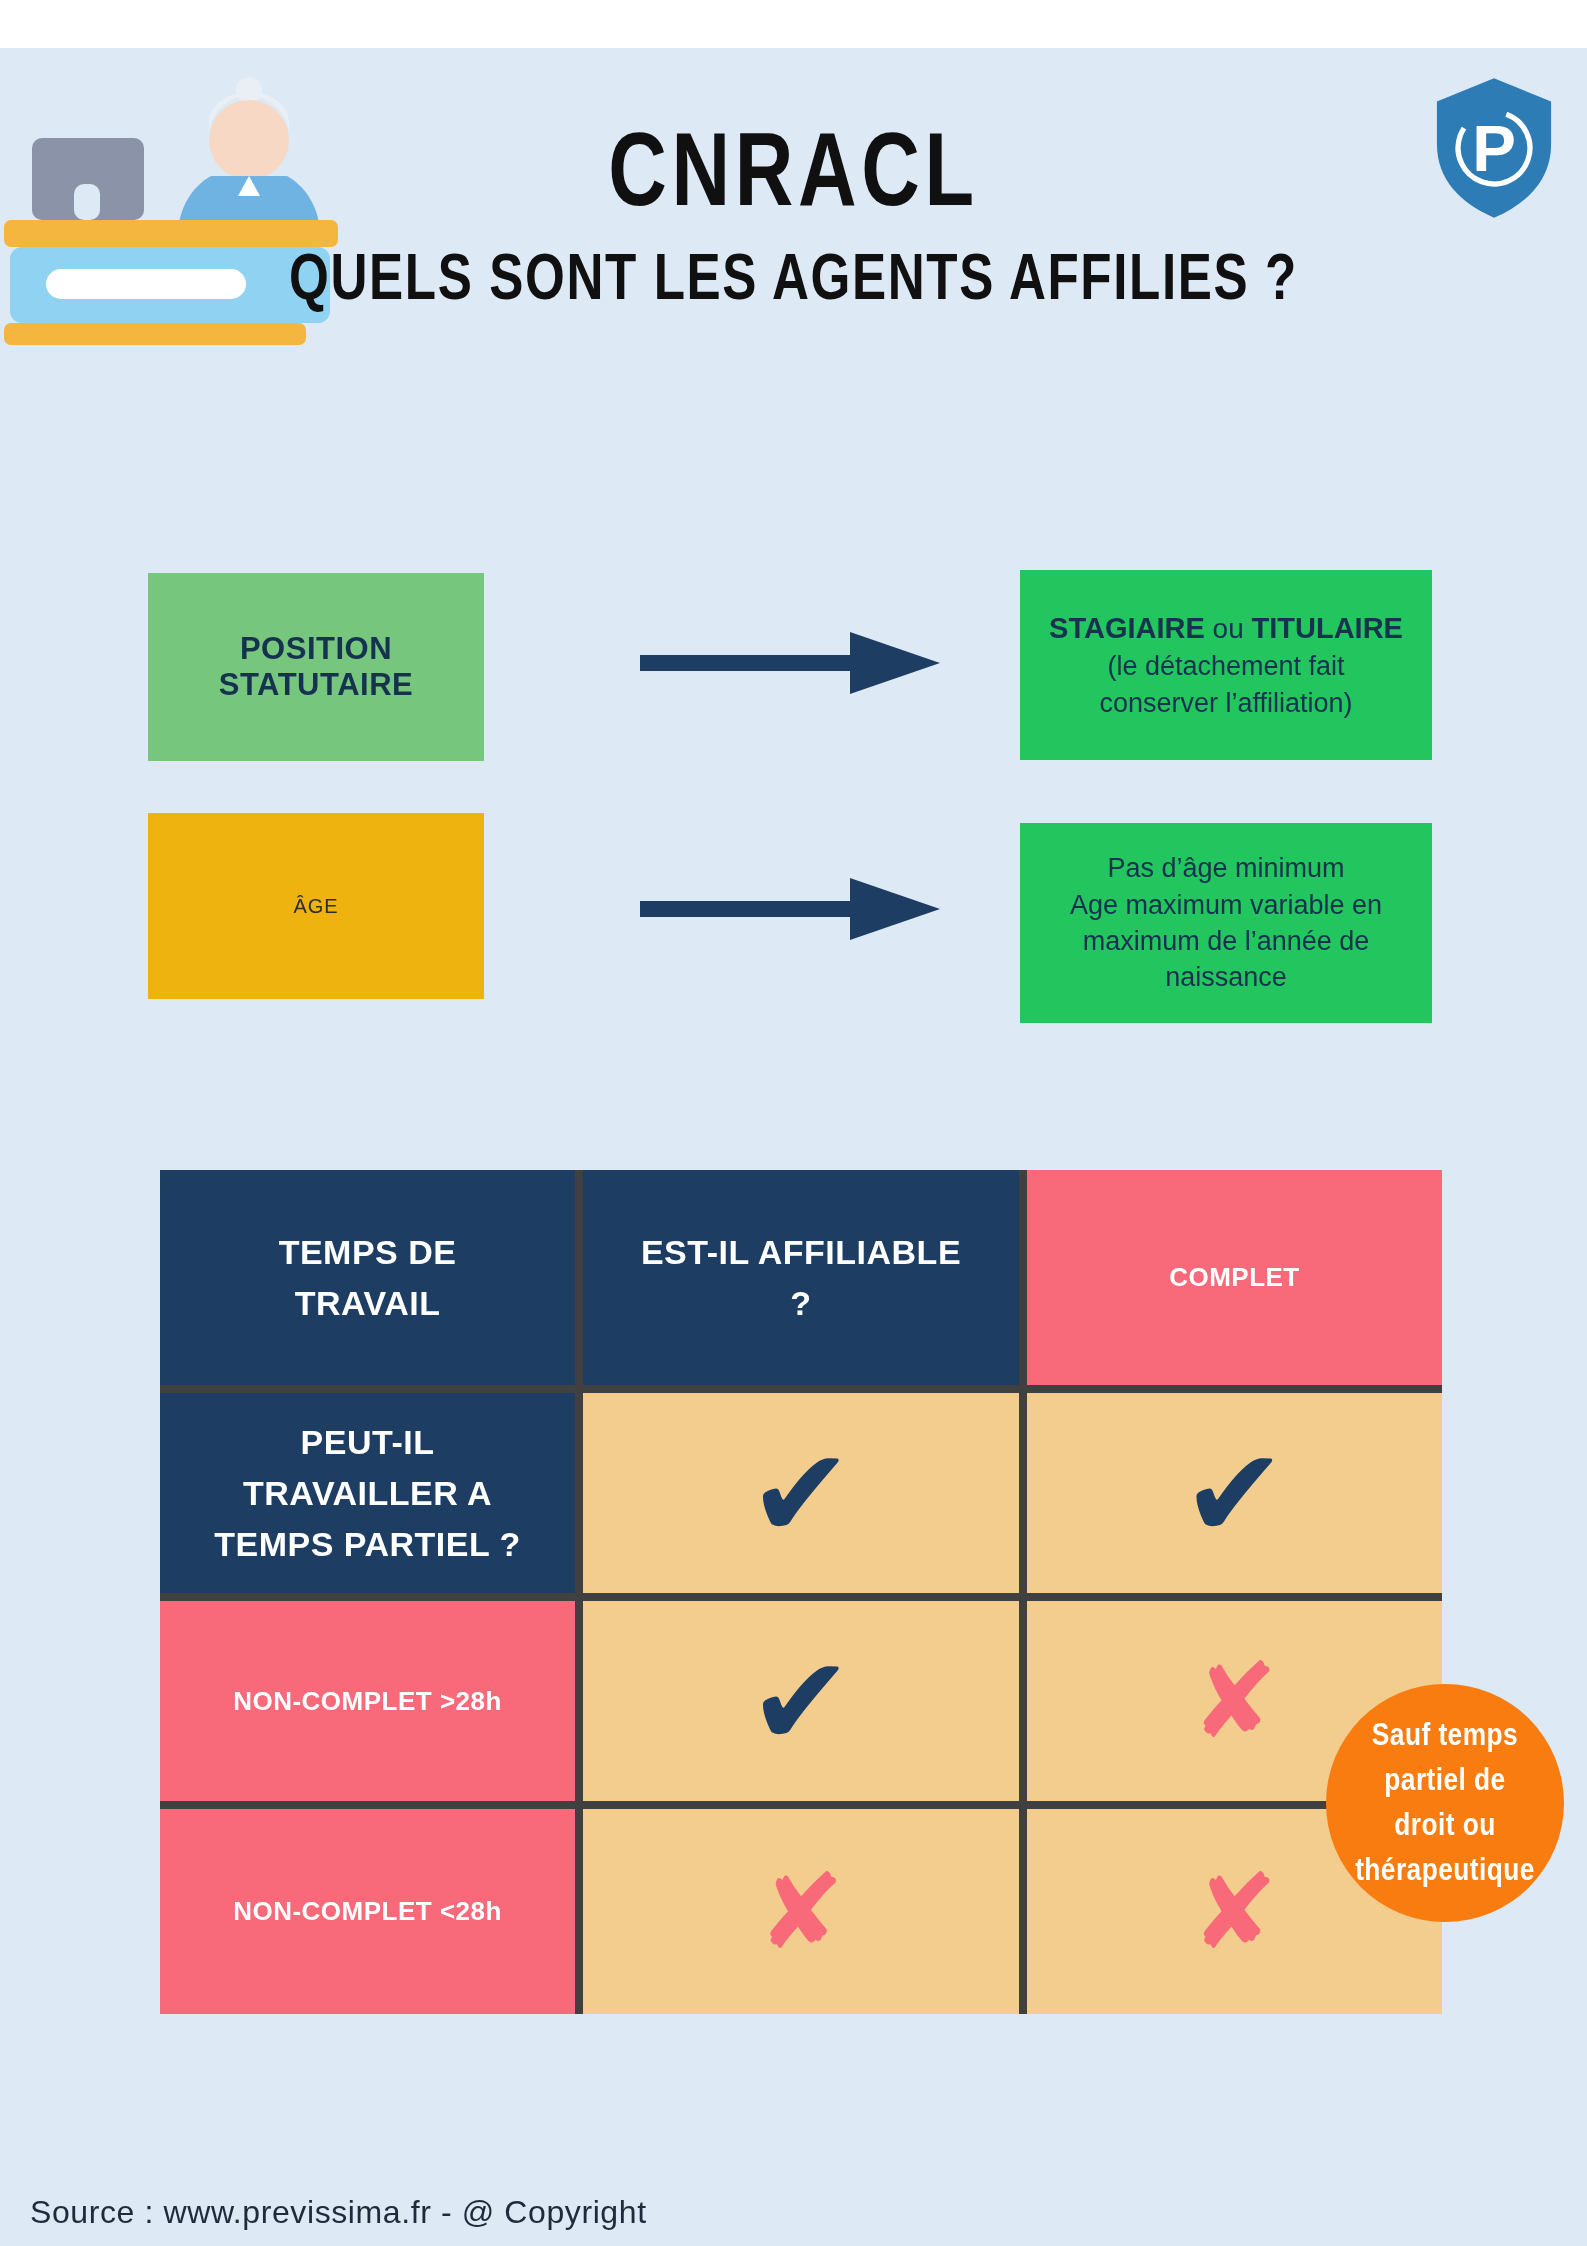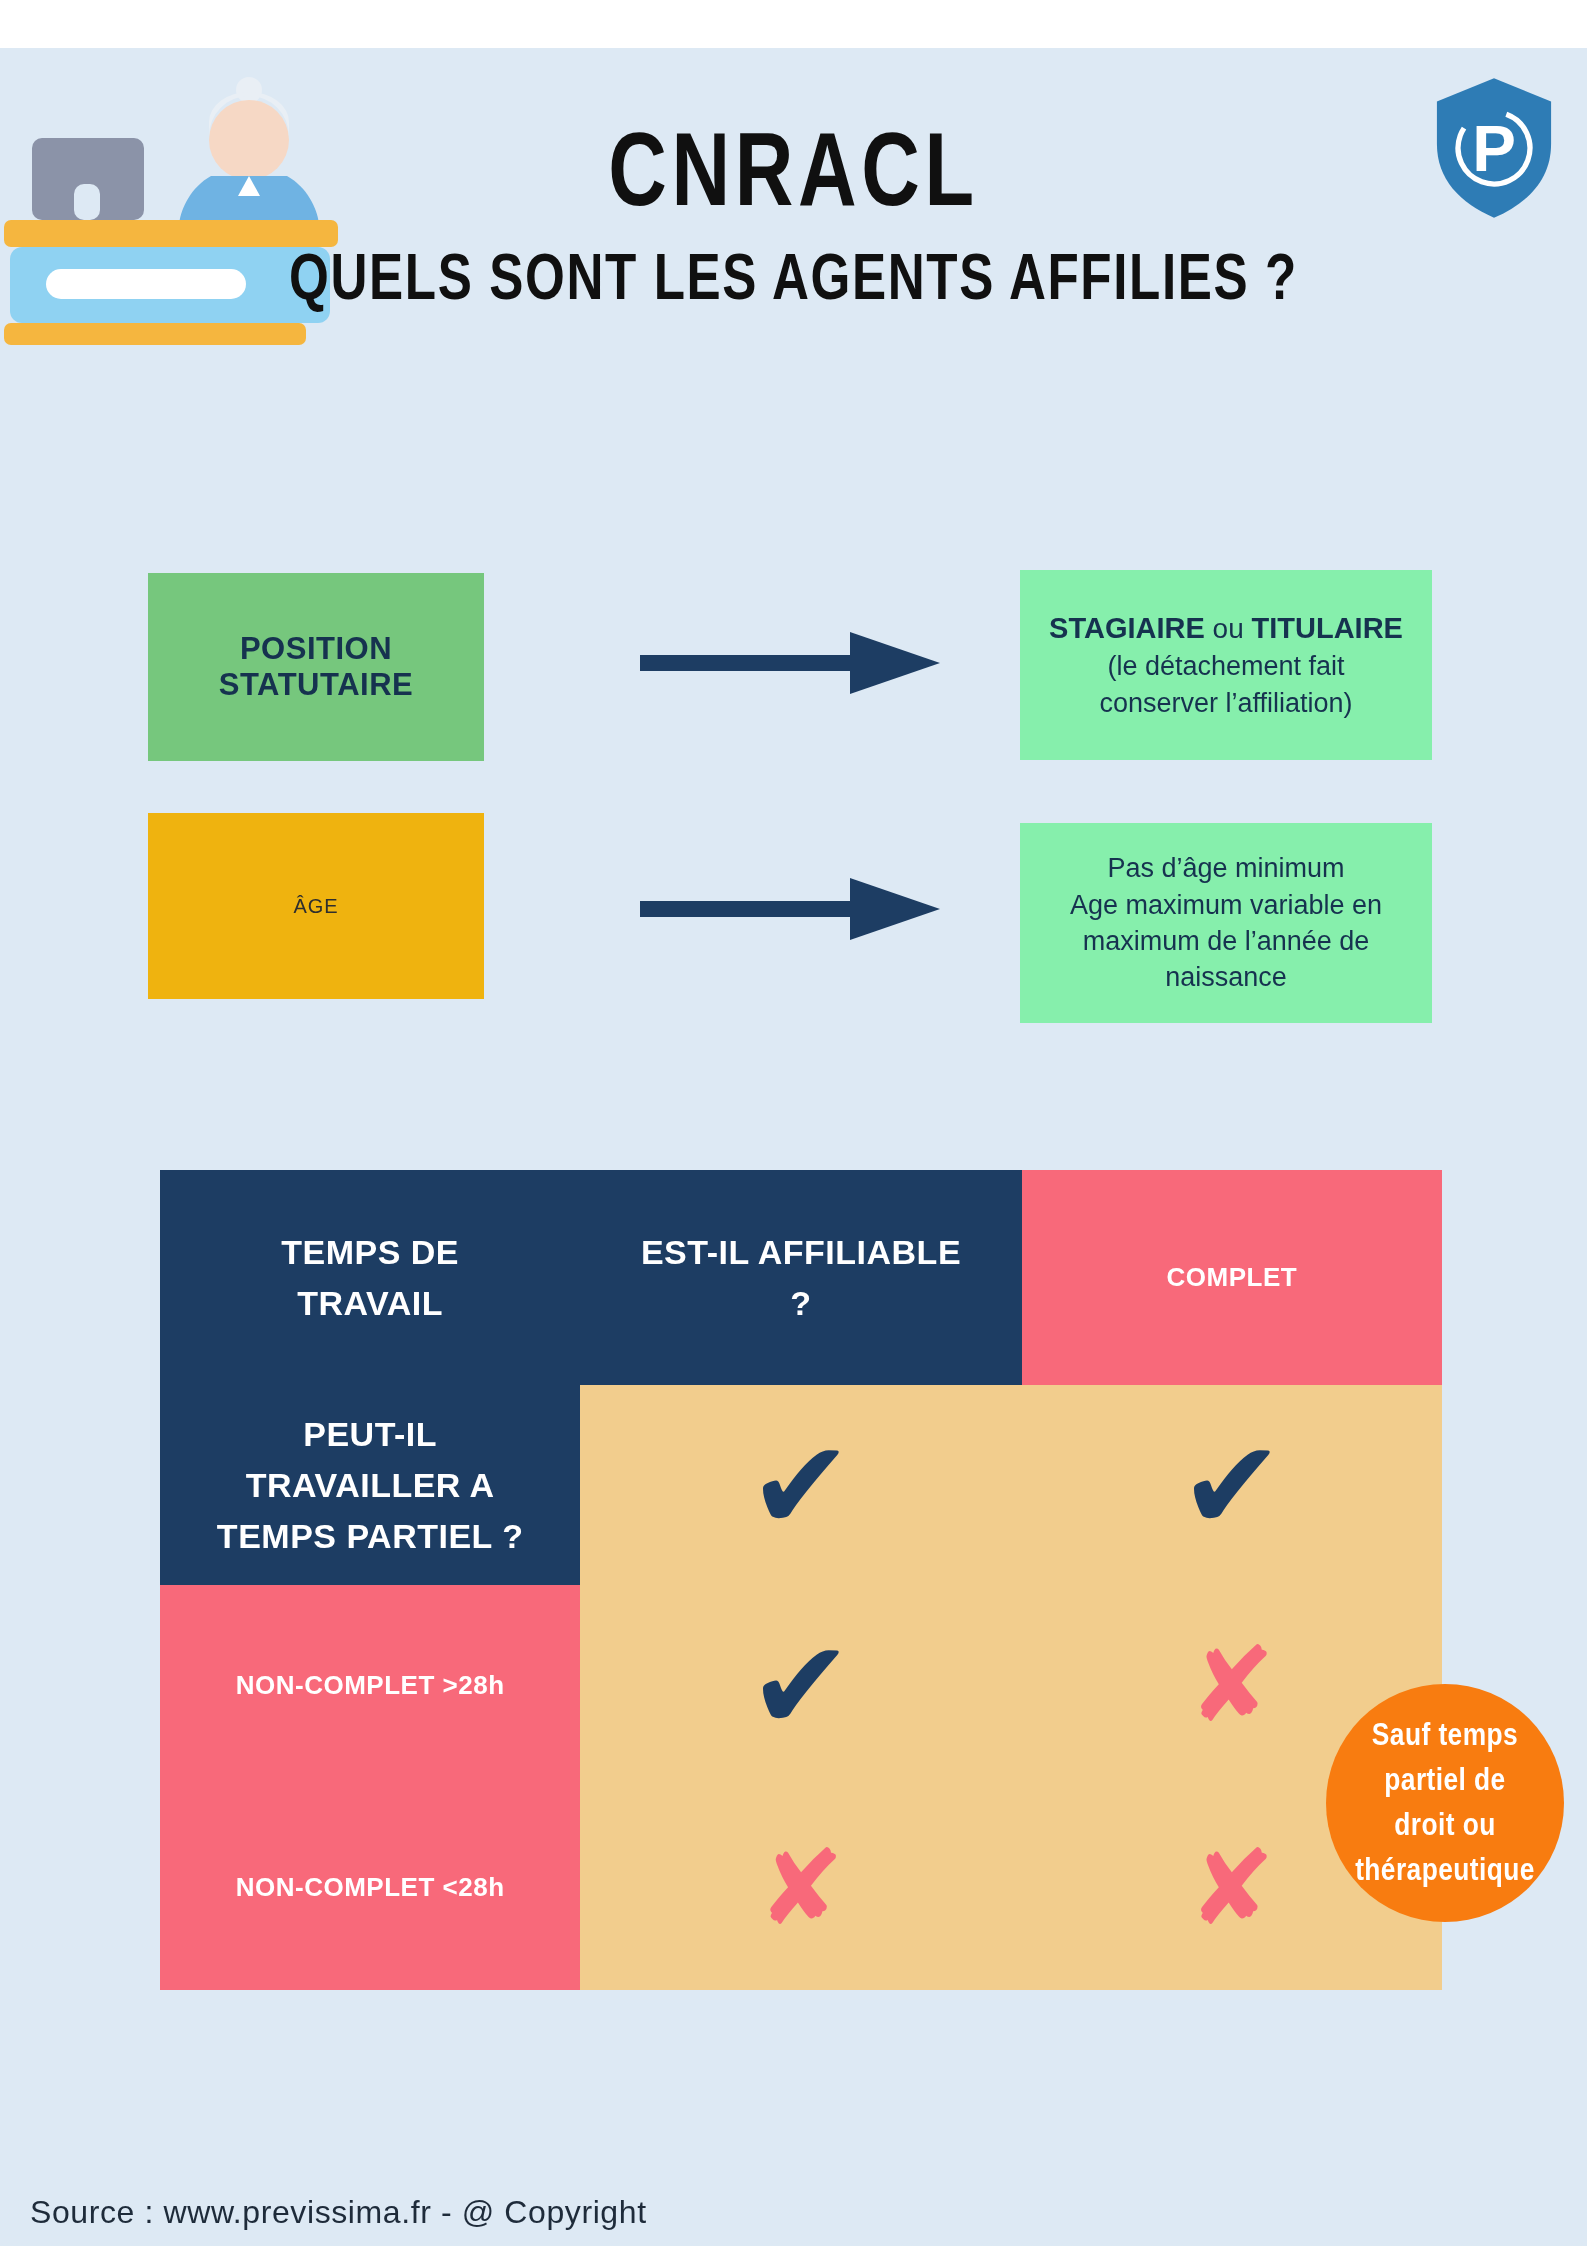--- a/index.html
+++ b/index.html
@@ -34,35 +34,36 @@
     display:flex;align-items:center;justify-content:center;
     text-align:center;color:#16324f;
   }
   .box-green{top:525px;height:188px;background:#76c77d;font-weight:700;font-size:31px;letter-spacing:0.5px;}
   .box-yellow{top:765px;height:186px;background:#efb30f;font-weight:500;font-size:20px;letter-spacing:1px;color:#2e2e2e;}
   .arrow{position:absolute;left:640px;width:300px;height:62px;}
   .arrow-1{top:584px;}
   .arrow-2{top:830px;}
   .flow-result{
     position:absolute;left:1020px;width:412px;
-    background:#86efac;color:#16324f;
+    background:#22c55e;color:#16324f;
     display:flex;flex-direction:column;align-items:center;justify-content:center;
     text-align:center;font-size:27px;line-height:1.35;padding:10px 18px;box-sizing:border-box;
   }
   .result-1{top:522px;height:190px;}
   .result-2{top:775px;height:200px;}
   .result-title{font-size:28px;}
   .result-title b{font-size:29px;}
   
   .table{
     position:absolute;left:160px;top:1122px;width:1282px;
     background:#404040;
     display:grid;
     grid-template-columns:1fr 1.05fr 1fr;
     grid-template-rows:215px 200px 200px 205px;
+    gap:8px;
   }
   .cell{display:flex;align-items:center;justify-content:center;text-align:center;}
   .th{
     background:#1d3d63;color:#ffffff;
     font-weight:700;font-size:34px;line-height:1.5;
     padding:0 45px;letter-spacing:0.5px;
   }
   .row-label{
     background:#f8697a;color:#ffffff;
     font-weight:700;font-size:26px;letter-spacing:0.5px;

